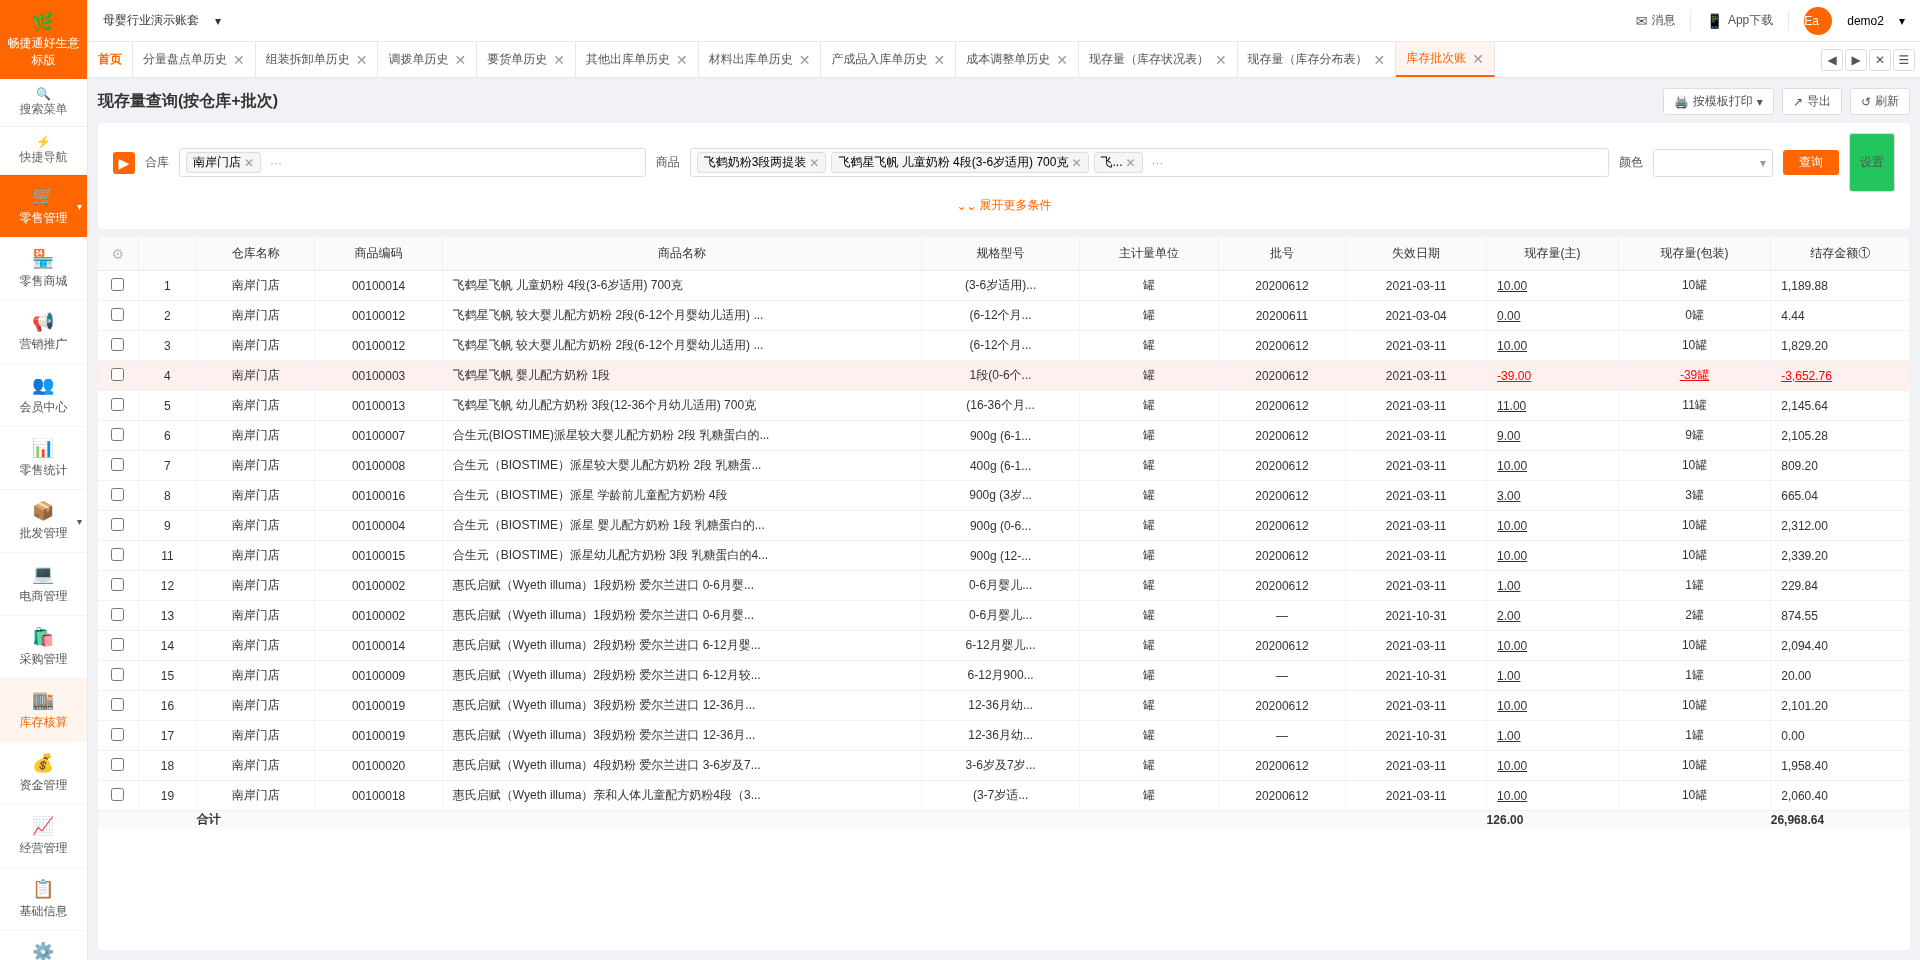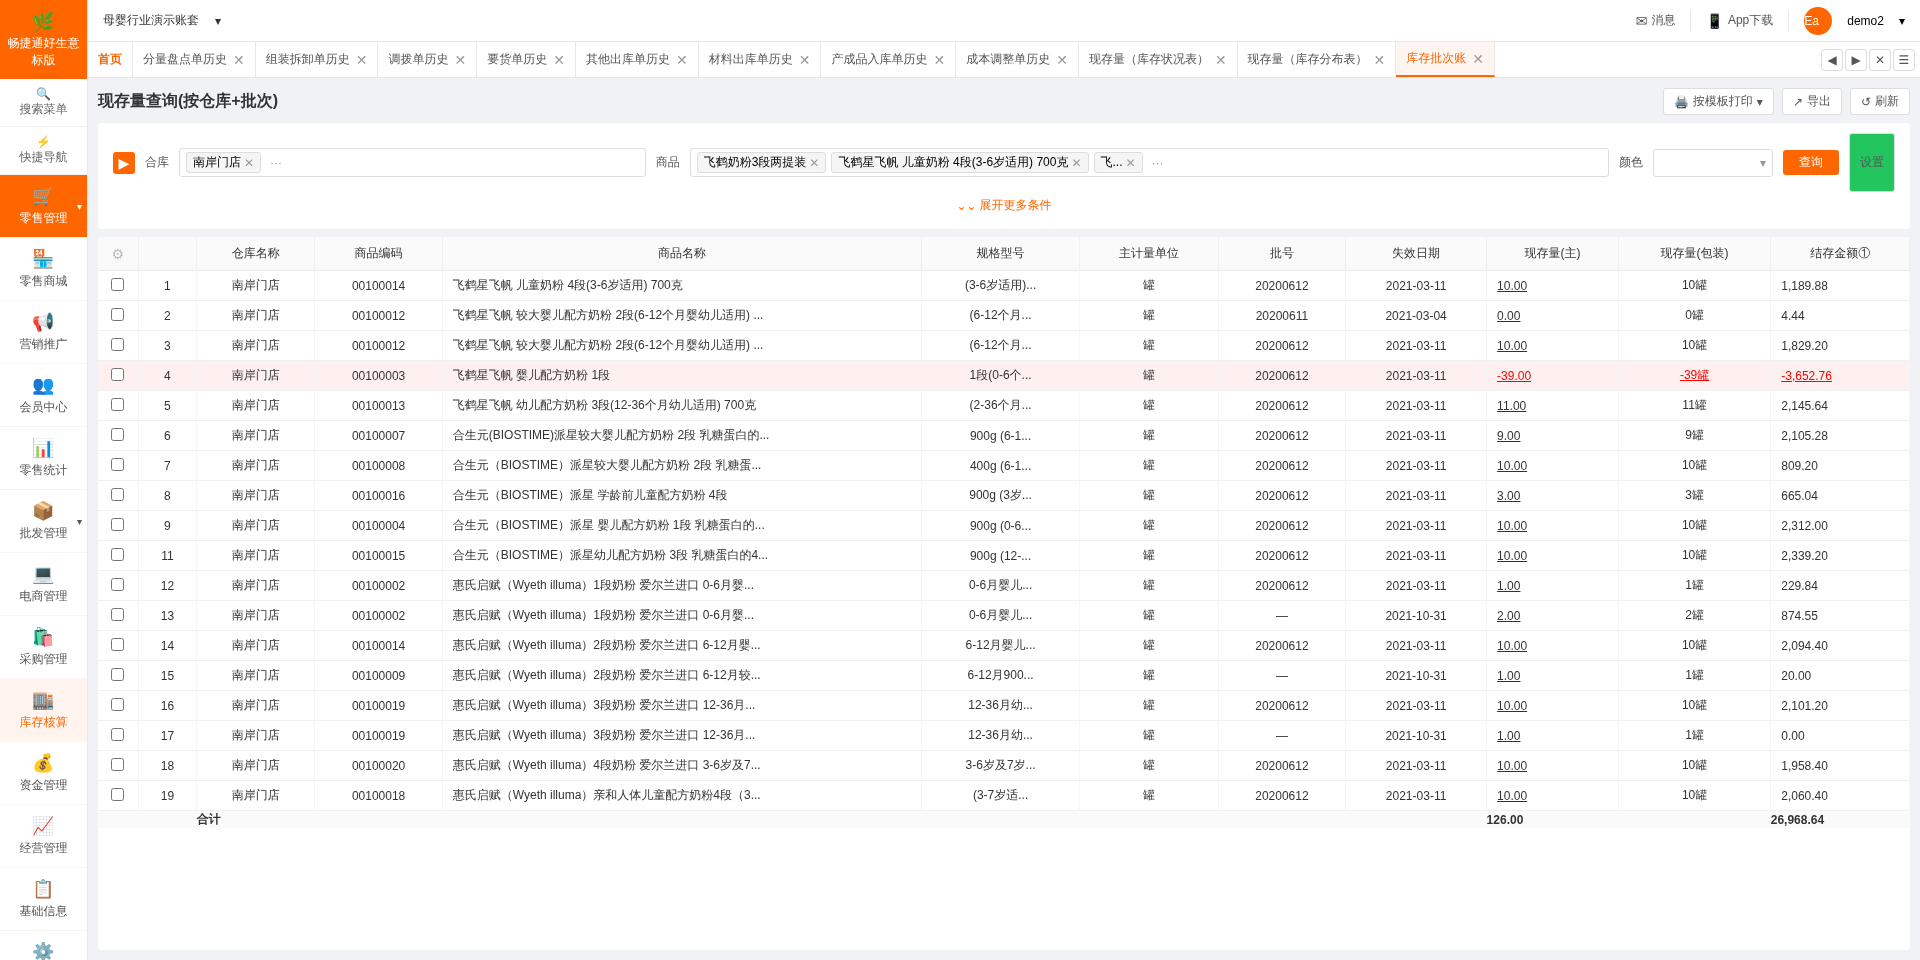--- a/index.html
+++ b/index.html
@@ -695,21 +695,21 @@
     <td class="negative text-right">-39.00</td>
     <td class="negative">-39罐</td>
     <td class="negative text-right">-3,652.76</td>
   </tr>
             <tr>
     <td><input type="checkbox" style=""></td>
     <td>5</td>
     <td>南岸门店</td>
     <td>00100013</td>
     <td class="text-left" style="max-width:280px;overflow:hidden;text-overflow:ellipsis;">飞鹤星飞帆 幼儿配方奶粉 3段(12-36个月幼儿适用) 700克</td>
-    <td>(2-36个月...</td>
+    <td>(16-36个月...</td>
     <td>罐</td>
     <td>20200612</td>
     <td>2021-03-11</td>
     <td class="underline text-right">11.00</td>
     <td class="">11罐</td>
     <td class="text-right">2,145.64</td>
   </tr>
             <tr>
     <td><input type="checkbox" style=""></td>
     <td>6</td>

